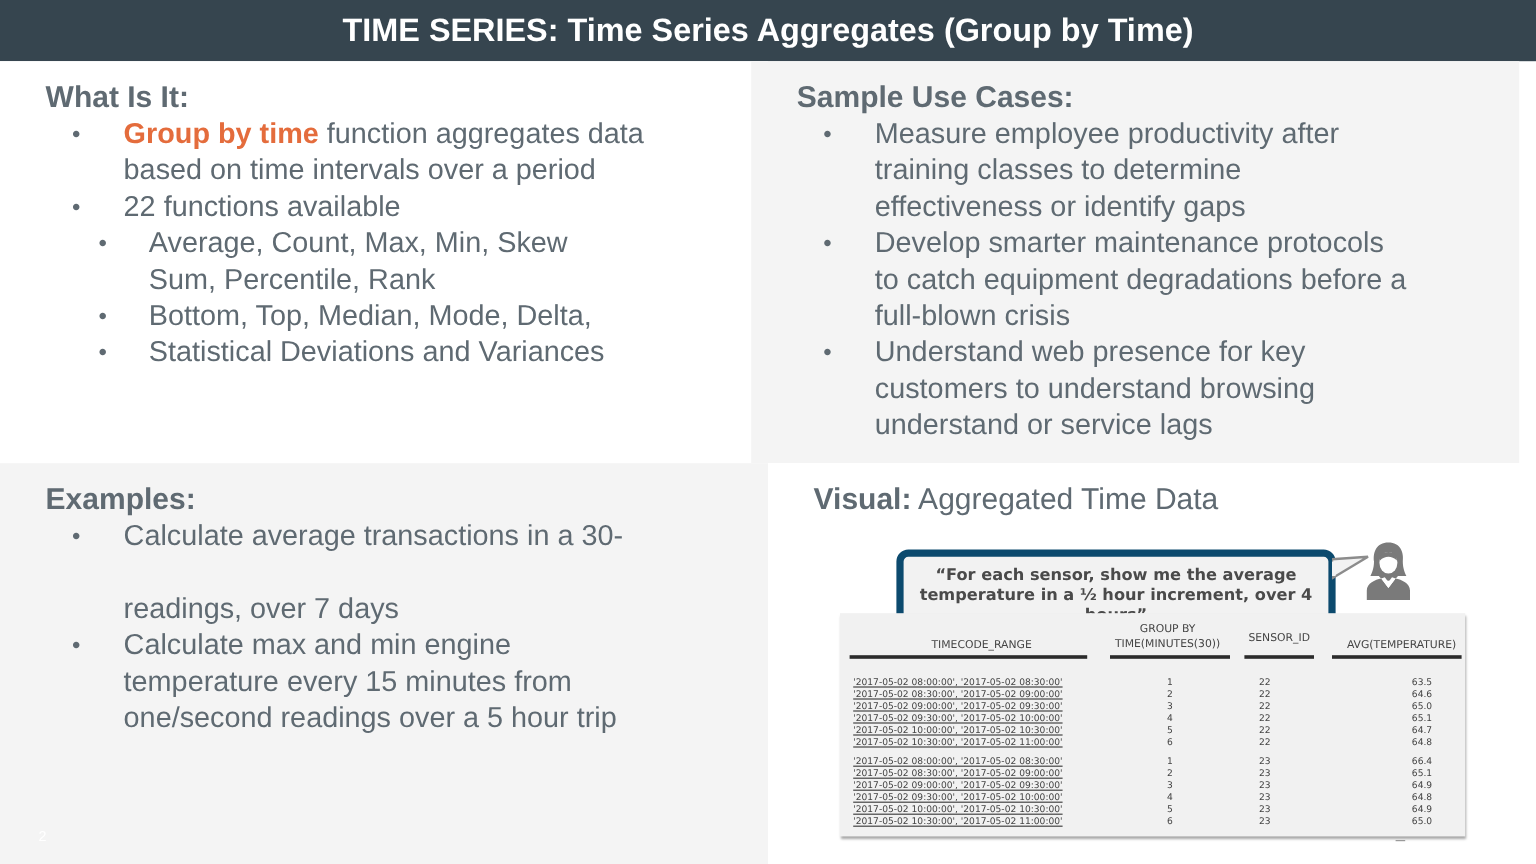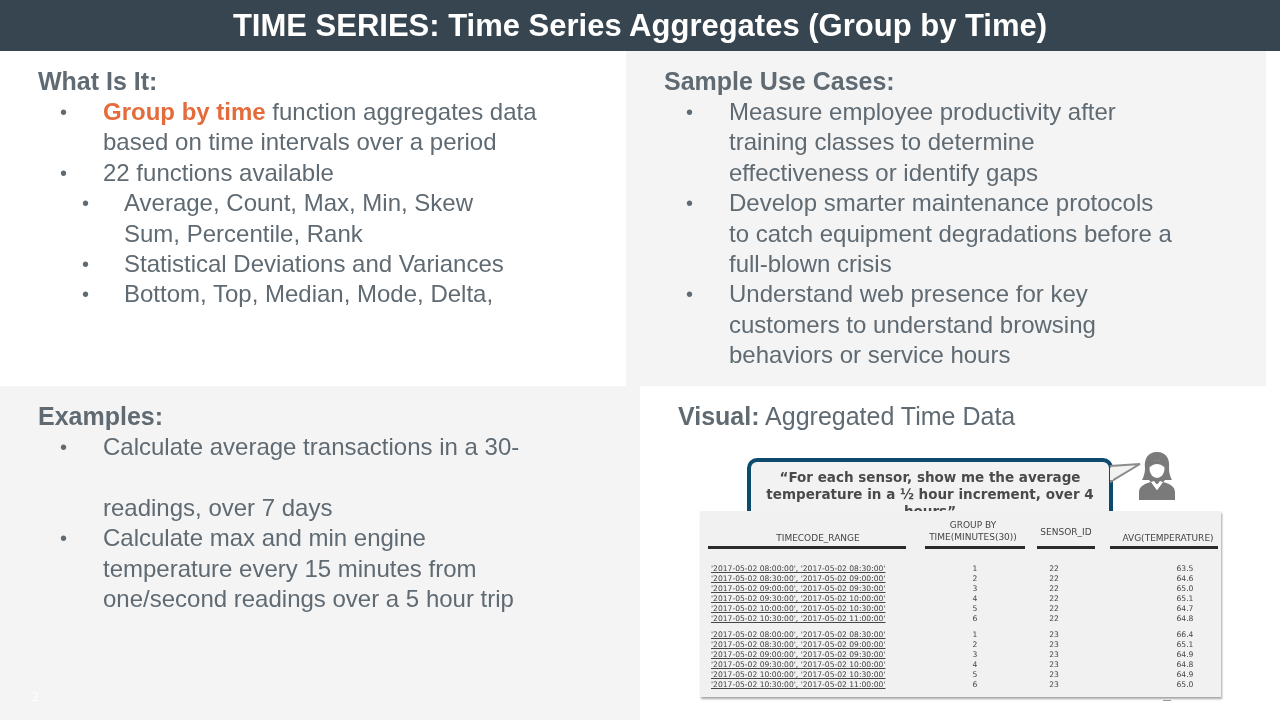--- a/index.html
+++ b/index.html
@@ -3,21 +3,21 @@
 <meta charset="utf-8">
 <style>
   * { box-sizing: border-box; margin: 0; padding: 0; }
   html, body { width: 1280px; height: 720px; overflow: hidden; background: #ffffff; }
   body { font-family: "Liberation Sans", sans-serif; color: #5f6a72; position: relative; }
 
   .title-bar {
     position: absolute; left: 0; top: 0; width: 1280px; height: 51px;
     background: #36454f; color: #ffffff;
     display: flex; align-items: center; justify-content: center;
-    font-weight: bold; font-size: 31px; letter-spacing: 0px;
+    font-weight: bold; font-size: 27px; letter-spacing: 0px;
   }
 
   .quad { position: absolute; width: 640px; padding-left: 45px; }
   .q-tl { left: 0; top: 51px; height: 335px; background: #ffffff; }
   .q-tr { left: 626px; top: 51px; height: 335px; background: #f4f4f4; }
   .q-bl { left: 0; top: 386px; height: 334px; background: #f4f4f4; }
   .q-br { left: 640px; top: 386px; height: 334px; background: #ffffff; }
 
   .heading {
     position: absolute; left: 38px; font-size: 25px; font-weight: bold; color: #5f6a72;
@@ -30,21 +30,21 @@
   ul.lvl2 { list-style: none; }
   ul.lvl2 > li { position: relative; padding-left: 64px; }
   ul.lvl2 > li::before { content: "•"; position: absolute; left: 22px; top: 0; font-size: 20px; }
   .hl { color: #e46c3c; font-weight: bold; }
 
   .slide-num { position: absolute; left: 32px; top: 690px; font-size: 12px; color: #ffffff; }
 
   
   .bubble {
     position: absolute; left: 747px; top: 458px; width: 366px; height: 64px;
-    background: #f2f2f2; border: 4px solid #0c4a6e; border-radius: 10px;
+    background: #f2f2f2; border: 6px solid #0c4a6e; border-radius: 10px;
     font-size: 13.5px; font-weight: bold; color: #4a4a4a; text-align: center;
     line-height: 17px; padding-top: 7px; font-family: "DejaVu Sans", sans-serif;
   }
   .bubble-tail { position: absolute; left: 1110px; top: 462px; width: 32px; height: 24px; }
   .person-icon { position: absolute; left: 1136px; top: 450px; width: 42px; height: 50px; }
 
   .tbl-panel {
     position: absolute; left: 700px; top: 511px; width: 521px; height: 186px;
     background: #f1f1f1; box-shadow: 1px 2px 2px rgba(0,0,0,0.35);
     font-family: "DejaVu Sans", sans-serif; color: #444;
@@ -72,33 +72,33 @@
   <div class="heading" style="top:16px;">What Is It:</div>
   <ul class="lvl1" style="top:46px;">
     <li>
       <span class="hl">Group by time</span><span> function aggregates data</span><br>
       <span>based on time intervals over a period</span>
     </li>
     <li>
       <span>22 functions available</span>
       <ul class="lvl2" style="margin-left:-43px;">
         <li><span>Average, Count, Max, Min, Skew</span><br><span>Sum, Percentile, Rank</span></li>
+        <li><span>Bottom, Top, Median, Mode, Delta,</span></li>
         <li><span>Statistical Deviations and Variances</span></li>
-        <li><span>Bottom, Top, Median, Mode, Delta,</span></li>
       </ul>
     </li>
   </ul>
 </section>
 
 <section class="quad q-tr">
   <div class="heading" style="top:16px;">Sample Use Cases:</div>
   <ul class="lvl1" style="top:46px;">
     <li><span>Measure employee productivity after</span><br><span>training classes to determine</span><br><span>effectiveness or identify gaps</span></li>
     <li><span>Develop smarter maintenance protocols</span><br><span>to catch equipment degradations before a</span><br><span>full-blown crisis</span></li>
-    <li><span>Understand web presence for key</span><br><span>customers to understand browsing</span><br><span>behaviors or service hours</span></li>
+    <li><span>Understand web presence for key</span><br><span>customers to understand browsing</span><br><span>understand or service lags</span></li>
   </ul>
 </section>
 
 <section class="quad q-bl">
   <div class="heading" style="top:16px;">Examples:</div>
   <ul class="lvl1" style="top:46px;">
     <li><span>Calculate average transactions in a 30-</span><br><br><span>readings, over 7 days</span></li>
     <li><span>Calculate max and min engine</span><br><span>temperature every 15 minutes from</span><br><span>one/second readings over a 5 hour trip</span></li>
   </ul>
 </section>

